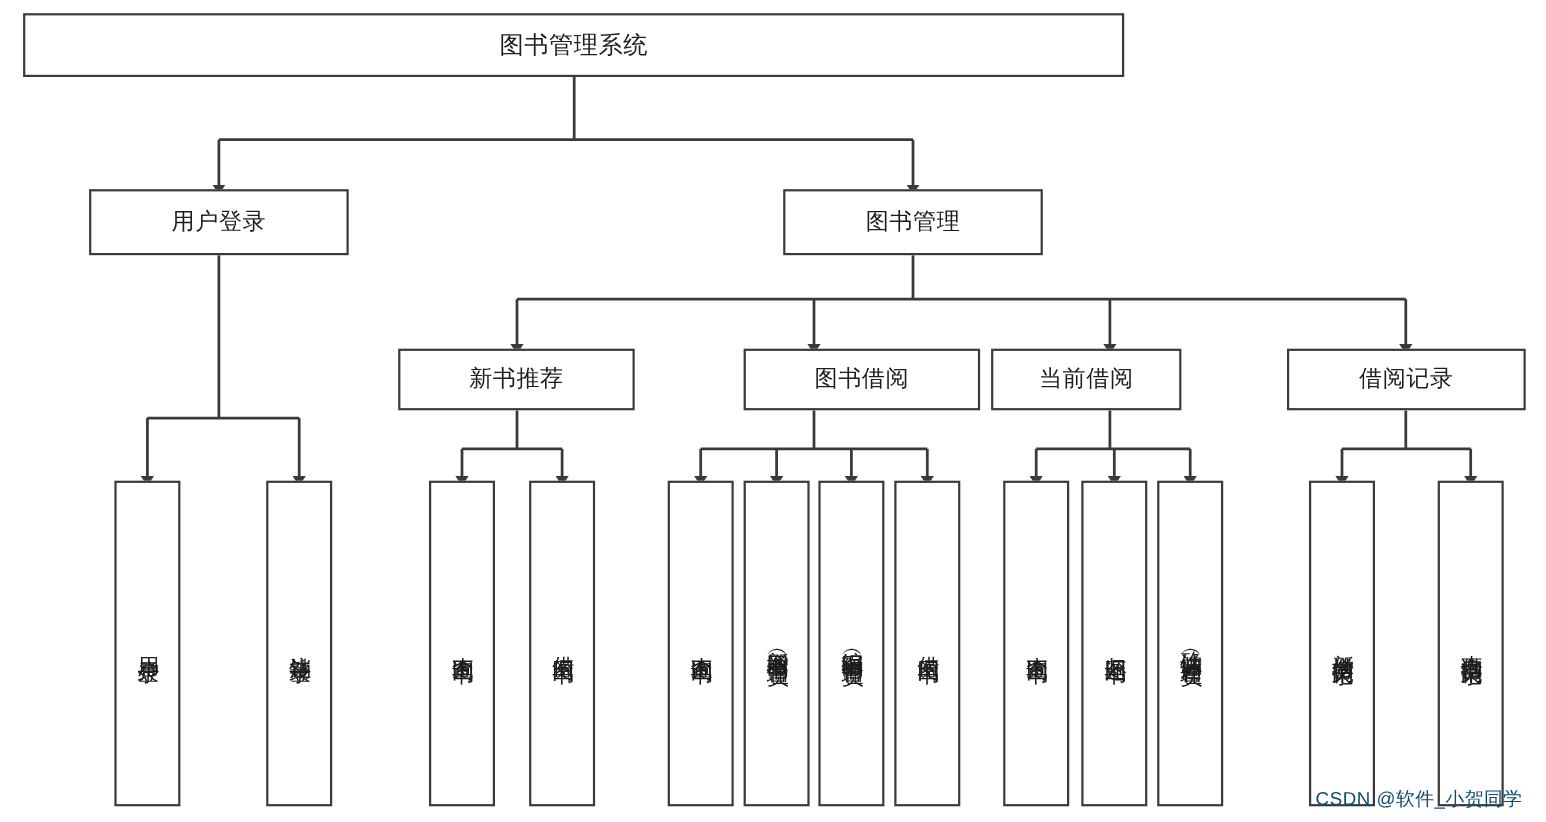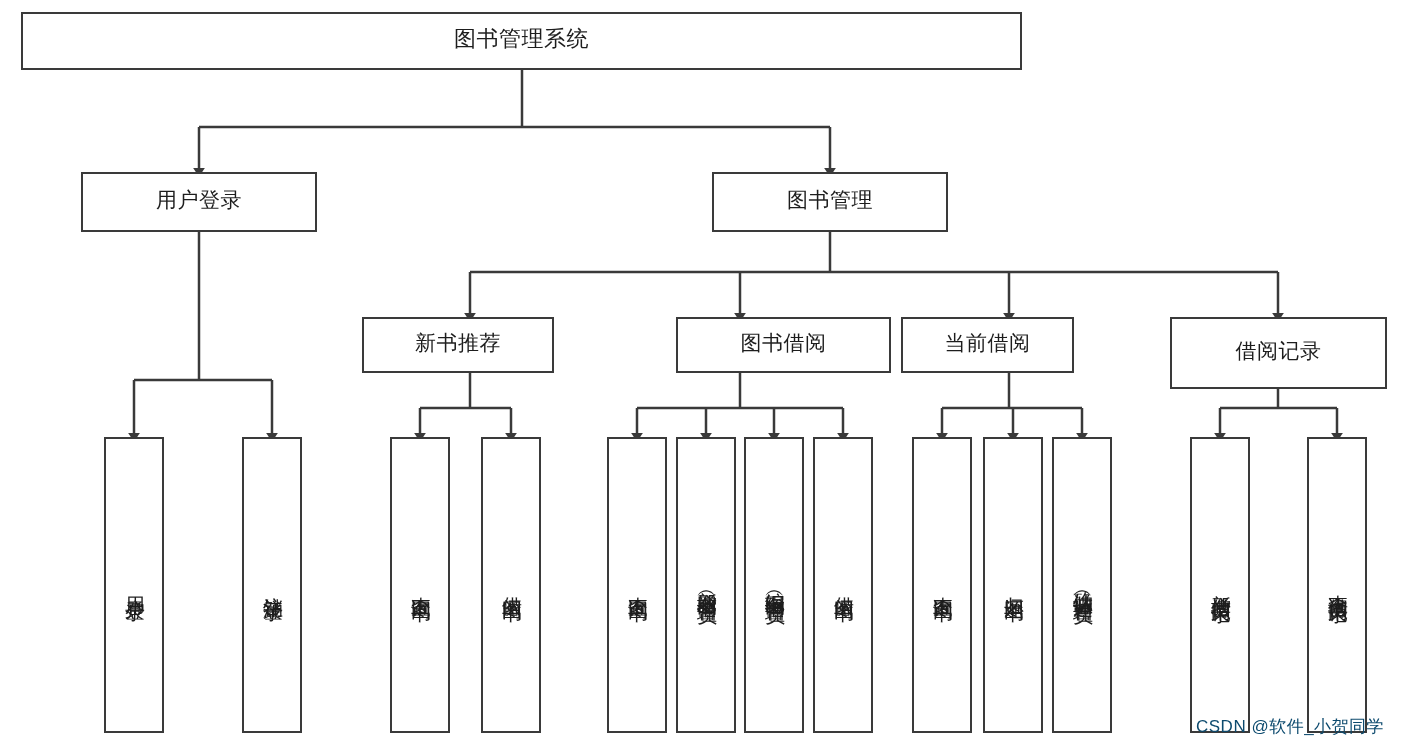--- a/index.html
+++ b/index.html
@@ -33,21 +33,20 @@
     display: flex;
     align-items: center;
     justify-content: center;
     color: #1d1d1d;
   }
   .node-label {
     display: block;
     text-align: center;
     line-height: 1.18;
     white-space: nowrap;
-    font-family: Liberation Mono, monospace;
   }
   
   .node.horiz .node-label {
     font-size: 21px;
     letter-spacing: 0.5px;
   }
   .node.root .node-label {
     font-size: 22px;
   }
   
@@ -131,30 +130,30 @@
     <span class="node-label">图书管理系统</span>
   </div>
 
   <div class="node horiz" style="left:81px; top:172px; width:236px; height:60px;">
     <span class="node-label">用户登录</span>
   </div>
   <div class="node horiz" style="left:712px; top:172px; width:236px; height:60px;">
     <span class="node-label">图书管理</span>
   </div>
 
-  <div class="node horiz" style="left:362px; top:317px; width:192px; height:56px;">
+  <div class="node horiz" style="left:362px; top:317px; width:215px; height:56px;">
     <span class="node-label">新书推荐</span>
   </div>
   <div class="node horiz" style="left:633px; top:317px; width:215px; height:56px;margin-left:43px;">
     <span class="node-label">图书借阅</span>
   </div>
   <div class="node horiz" style="left:901px; top:317px; width:173px; height:56px;">
     <span class="node-label">当前借阅</span>
   </div>
-  <div class="node horiz" style="left:1170px; top:317px; width:217px; height:72px;align-items:center;">
+  <div class="node horiz" style="left:1170px; top:317px; width:217px; height:56px;align-items:center;">
     <span class="node-label">借阅记录</span>
   </div>
 
   <div class="node vert" style="left:104px; top:437px; width:60px; height:296px;">
     <span class="node-label">用户登录</span>
   </div>
   <div class="node vert" style="left:242px; top:437px; width:60px; height:296px;">
     <span class="node-label">注销登录</span>
   </div>
   <div class="node vert" style="left:390px; top:437px; width:60px; height:296px;">

